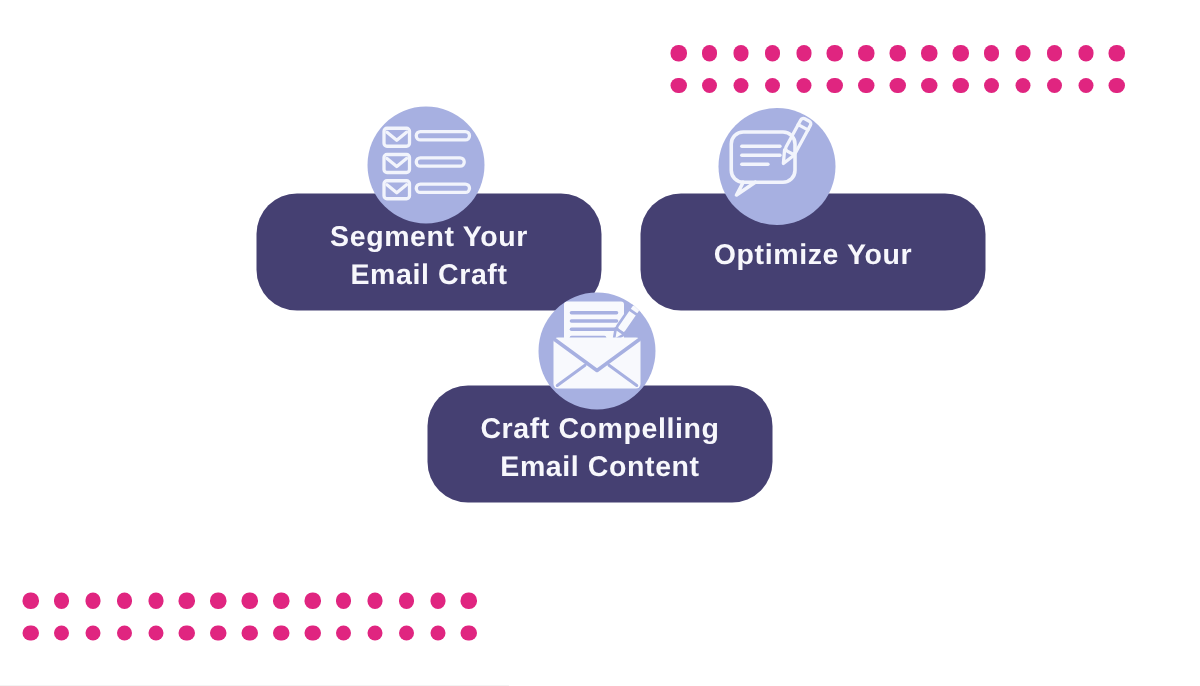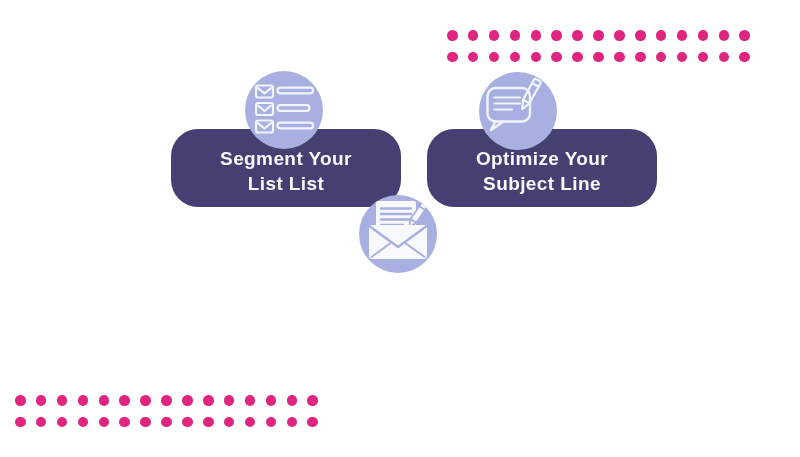--- a/index.html
+++ b/index.html
@@ -107,28 +107,31 @@
       <span class="dot"></span>
       <span class="dot"></span>
       <span class="dot"></span>
       <span class="dot"></span>
       <span class="dot"></span>
       <span class="dot"></span>
     </div>
 
   <div class="card card1">
     <div>Segment Your</div>
-    <div>List List</div>
+    <div>Email Craft</div>
   </div>
 
   <div class="card card2">
     <div>Optimize Your</div>
-    <div>Subject Line</div>
   </div>
 
+  <div class="card card3">
+    <div>Craft Compelling</div>
+    <div>Email Content</div>
+  </div>
 
   <div class="circle c1">
     <svg viewBox="0 0 78 78">
       <g>
 
         <rect class="st" x="11" y="14.5" width="17" height="12" rx="2"></rect>
         <path class="st" d="M13 17.1 L19.5 22.5 L26 17.1"></path>
         <rect class="st" x="32.5" y="16.7" width="35.5" height="5.6" rx="2.8"></rect>
 
         <rect class="st" x="11" y="32" width="17" height="12" rx="2"></rect>

